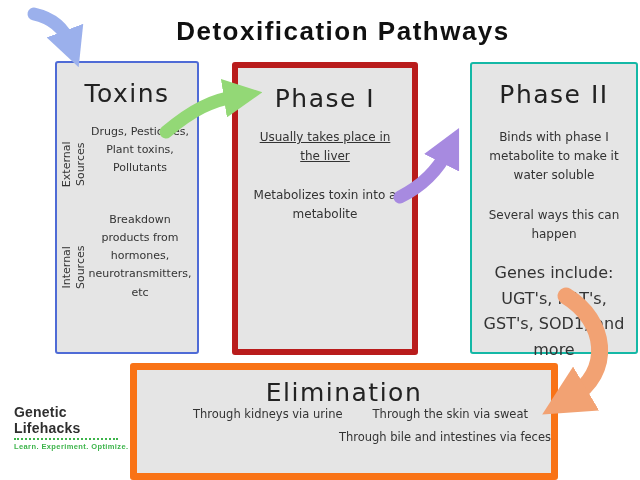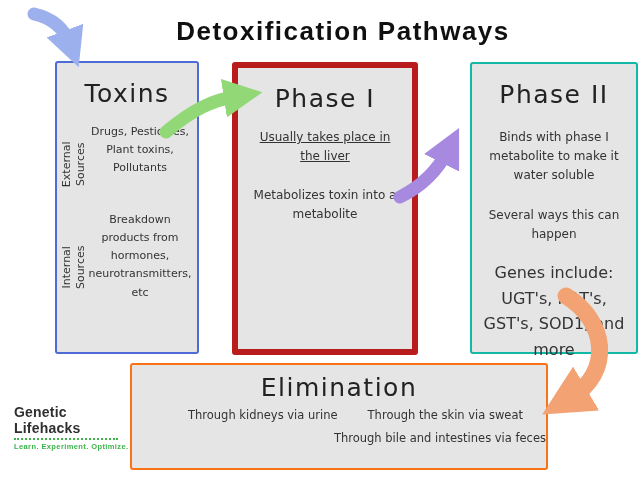--- a/index.html
+++ b/index.html
@@ -9,21 +9,21 @@
   }
   .title {
     position:absolute; top:16px; left:0; width:100%; text-align:center;
     font-family:"Liberation Sans", sans-serif; font-weight:bold;
     font-size:26px; letter-spacing:1.5px; color:#101010;padding-left:23px;
   }
   .box { position:absolute; background:#e5e5e5; border-radius:3px; z-index:1; }
   #toxins-box      { left:55px;  top:61px;  width:140px; height:289px; border:2px solid #4f6bd6; }
   #phase1-box      { left:232px; top:62px;  width:174px; height:281px; border:6px solid #b91c1c; }
   #phase2-box      { left:460px; top:62px;  width:164px; height:288px; border:2px solid #14b8a6;margin-left:10px; }
-  #elimination-box { left:130px; top:363px; width:414px; height:103px; border:2px solid #f97316; }
+  #elimination-box { left:130px; top:363px; width:414px; height:103px; border:7px solid #f97316; }
 
   .box h2 {
     margin:16px 0 0; text-align:center; font-weight:normal;
     font-size:25px; letter-spacing:1.5px; color:#222222;
   }
   .p { position:absolute; text-align:center; font-size:12px; line-height:1.6; color:#333333; }
 
   
   .vlabel { position:absolute; left:2px; width:30px; display:flex; align-items:center; justify-content:center; overflow:visible; }
   .vlabel span {
@@ -36,21 +36,21 @@
   #external-text { top:60px; }
   #internal-text { top:148px; }
 
   
   #phase1-box .p, #phase2-box .p { left:10px; right:10px; }
   #p1-a { top:60px;text-decoration:underline; }  #p1-b { top:118px; } #p1-c { top:176px; font-size:11.5px; }
   #p2-a { top:64px; }  #p2-b { top:142px; } #p2-c { top:196px; font-size:16px; }
 
   
   #elimination-box h2 { margin-top:8px; }
-  .elim-row { display:flex; justify-content:center; gap:30px; margin-top:6px; font-size:11.5px; color:#333333;padding-left:33px; }
+  .elim-row { display:flex; justify-content:center; gap:30px; font-size:11.5px; color:#333333;padding-left:33px; }
   .elim-last { text-align:right; margin-top:9px; font-size:11.5px; color:#333333; }
 
   
   .arrows { position:absolute; left:0; top:0; z-index:5; pointer-events:none; }
 
   
   .logo { position:absolute; left:14px; top:404px; width:120px; z-index:2; }
   .logo-name {
     font-family:"Liberation Sans", sans-serif; font-weight:bold;
     font-size:14px; color:#2f2f2f; letter-spacing:0.2px;

